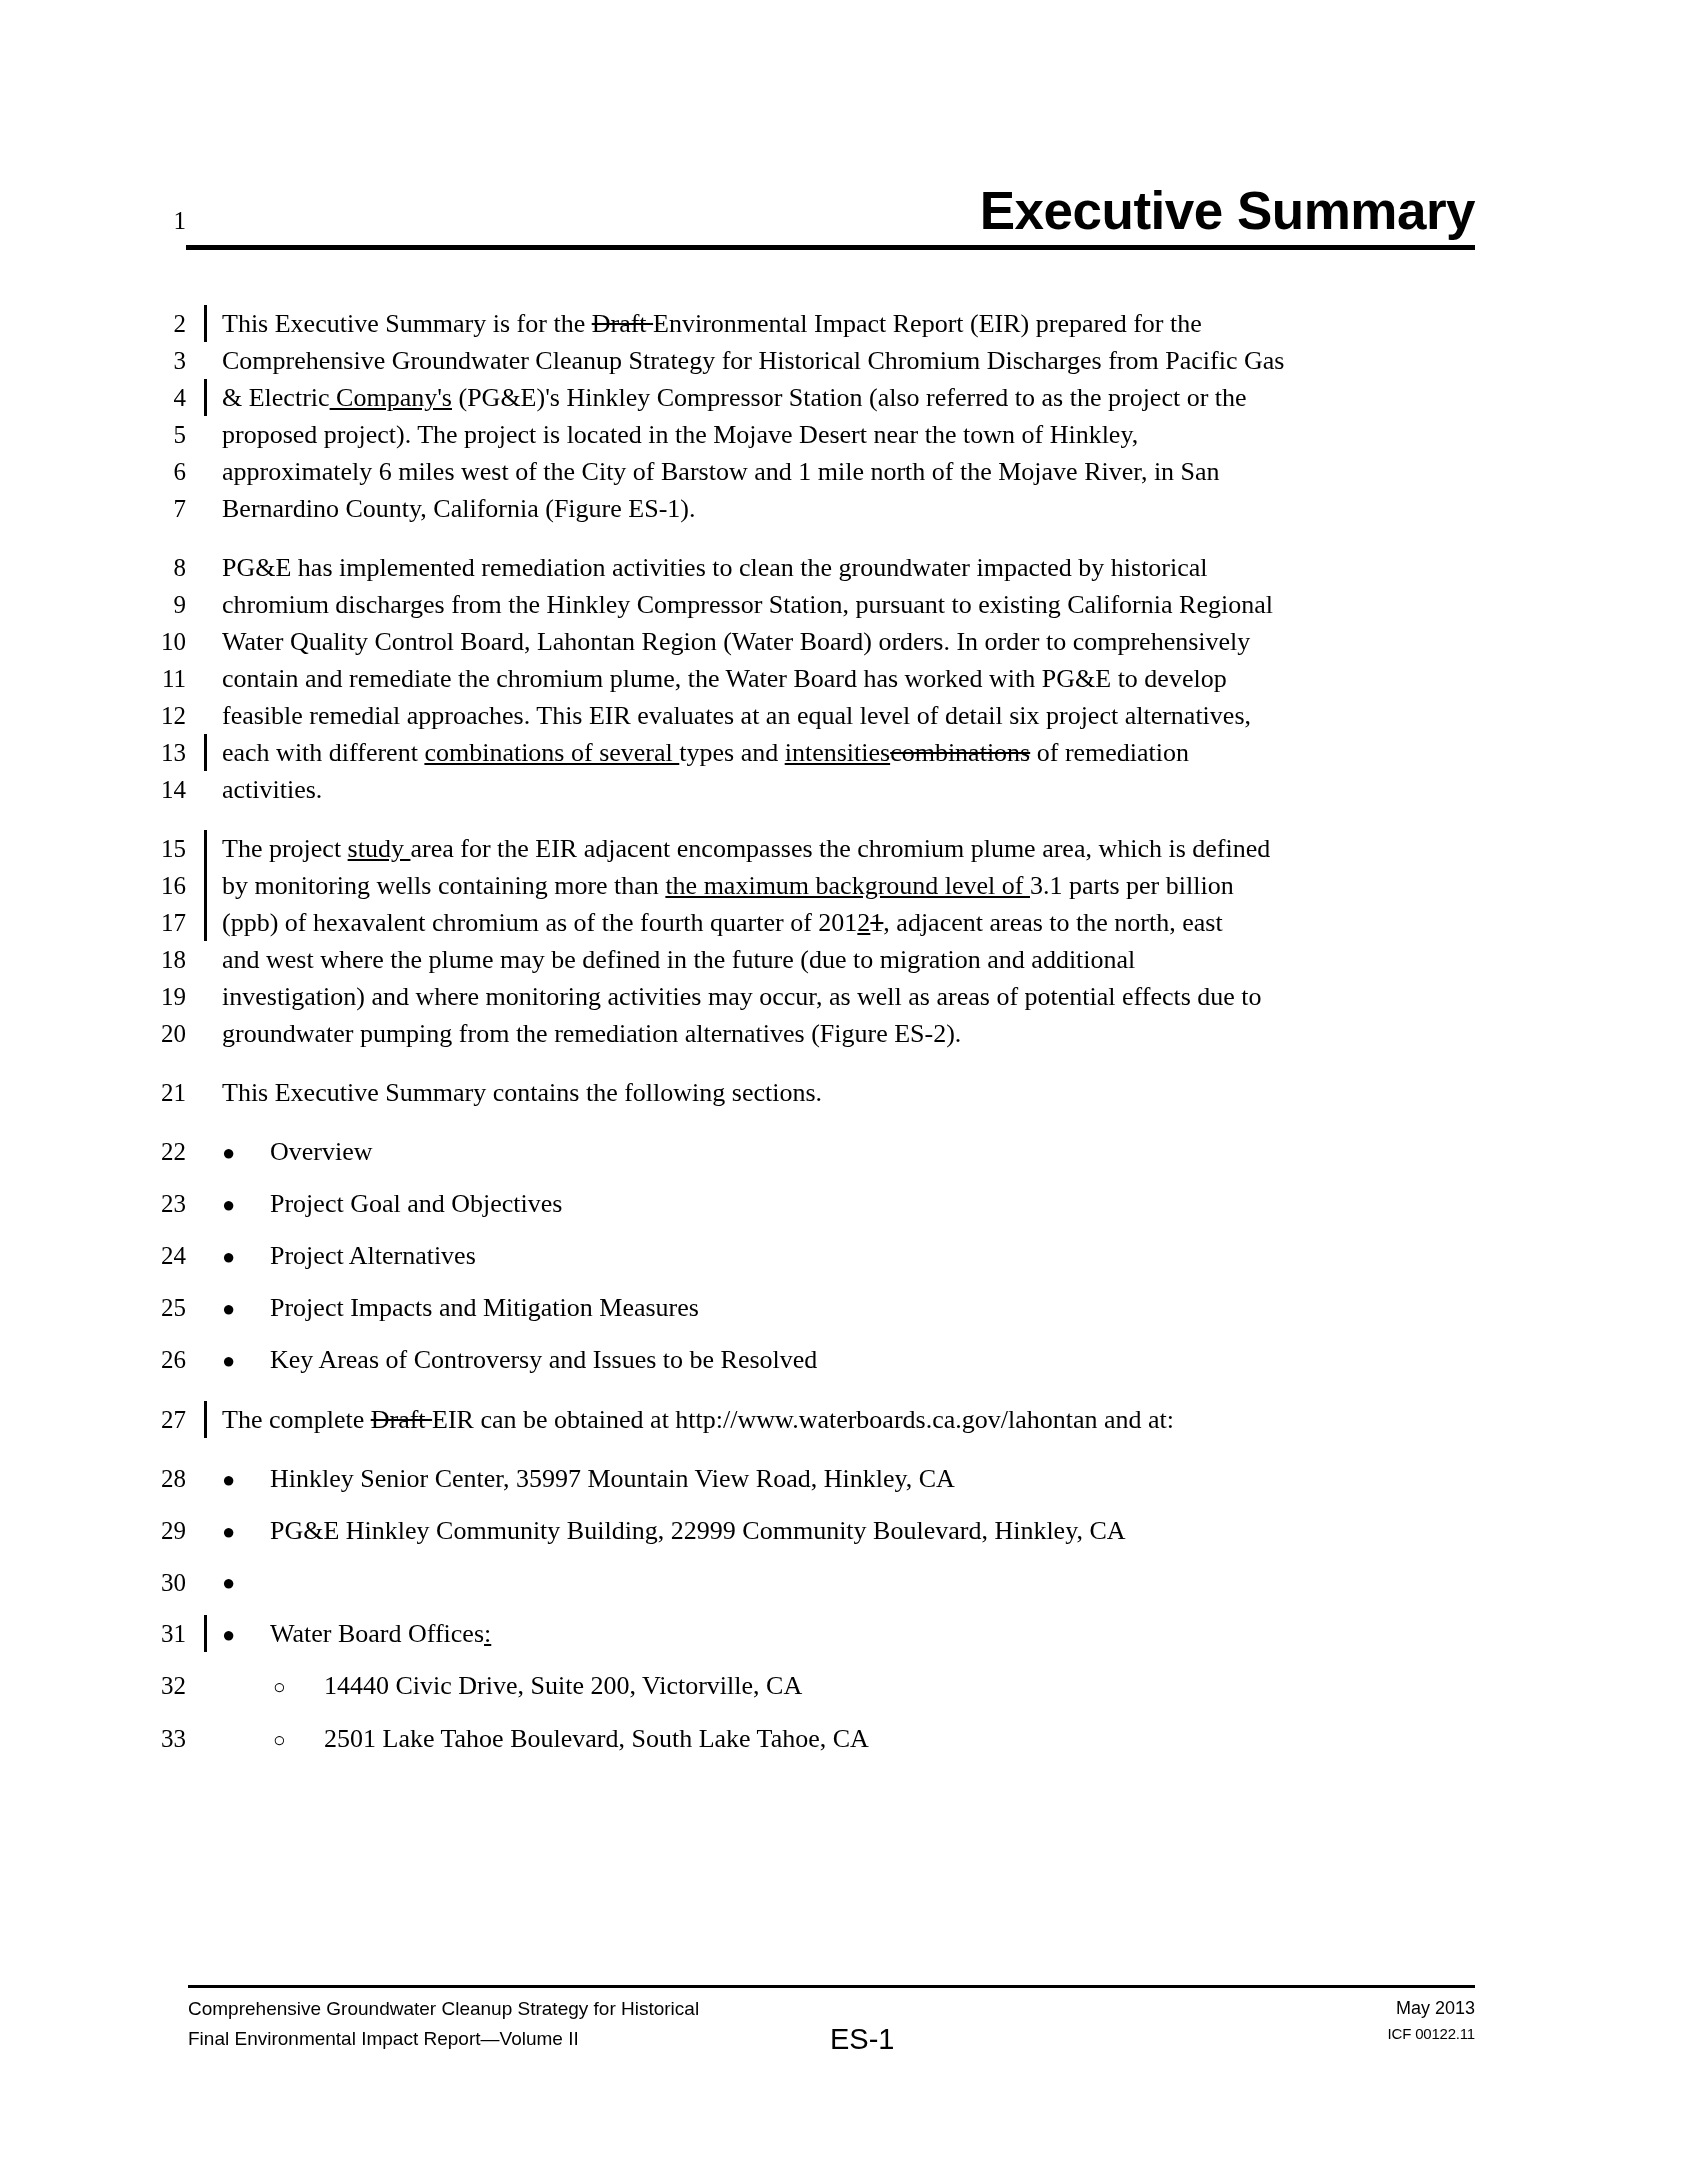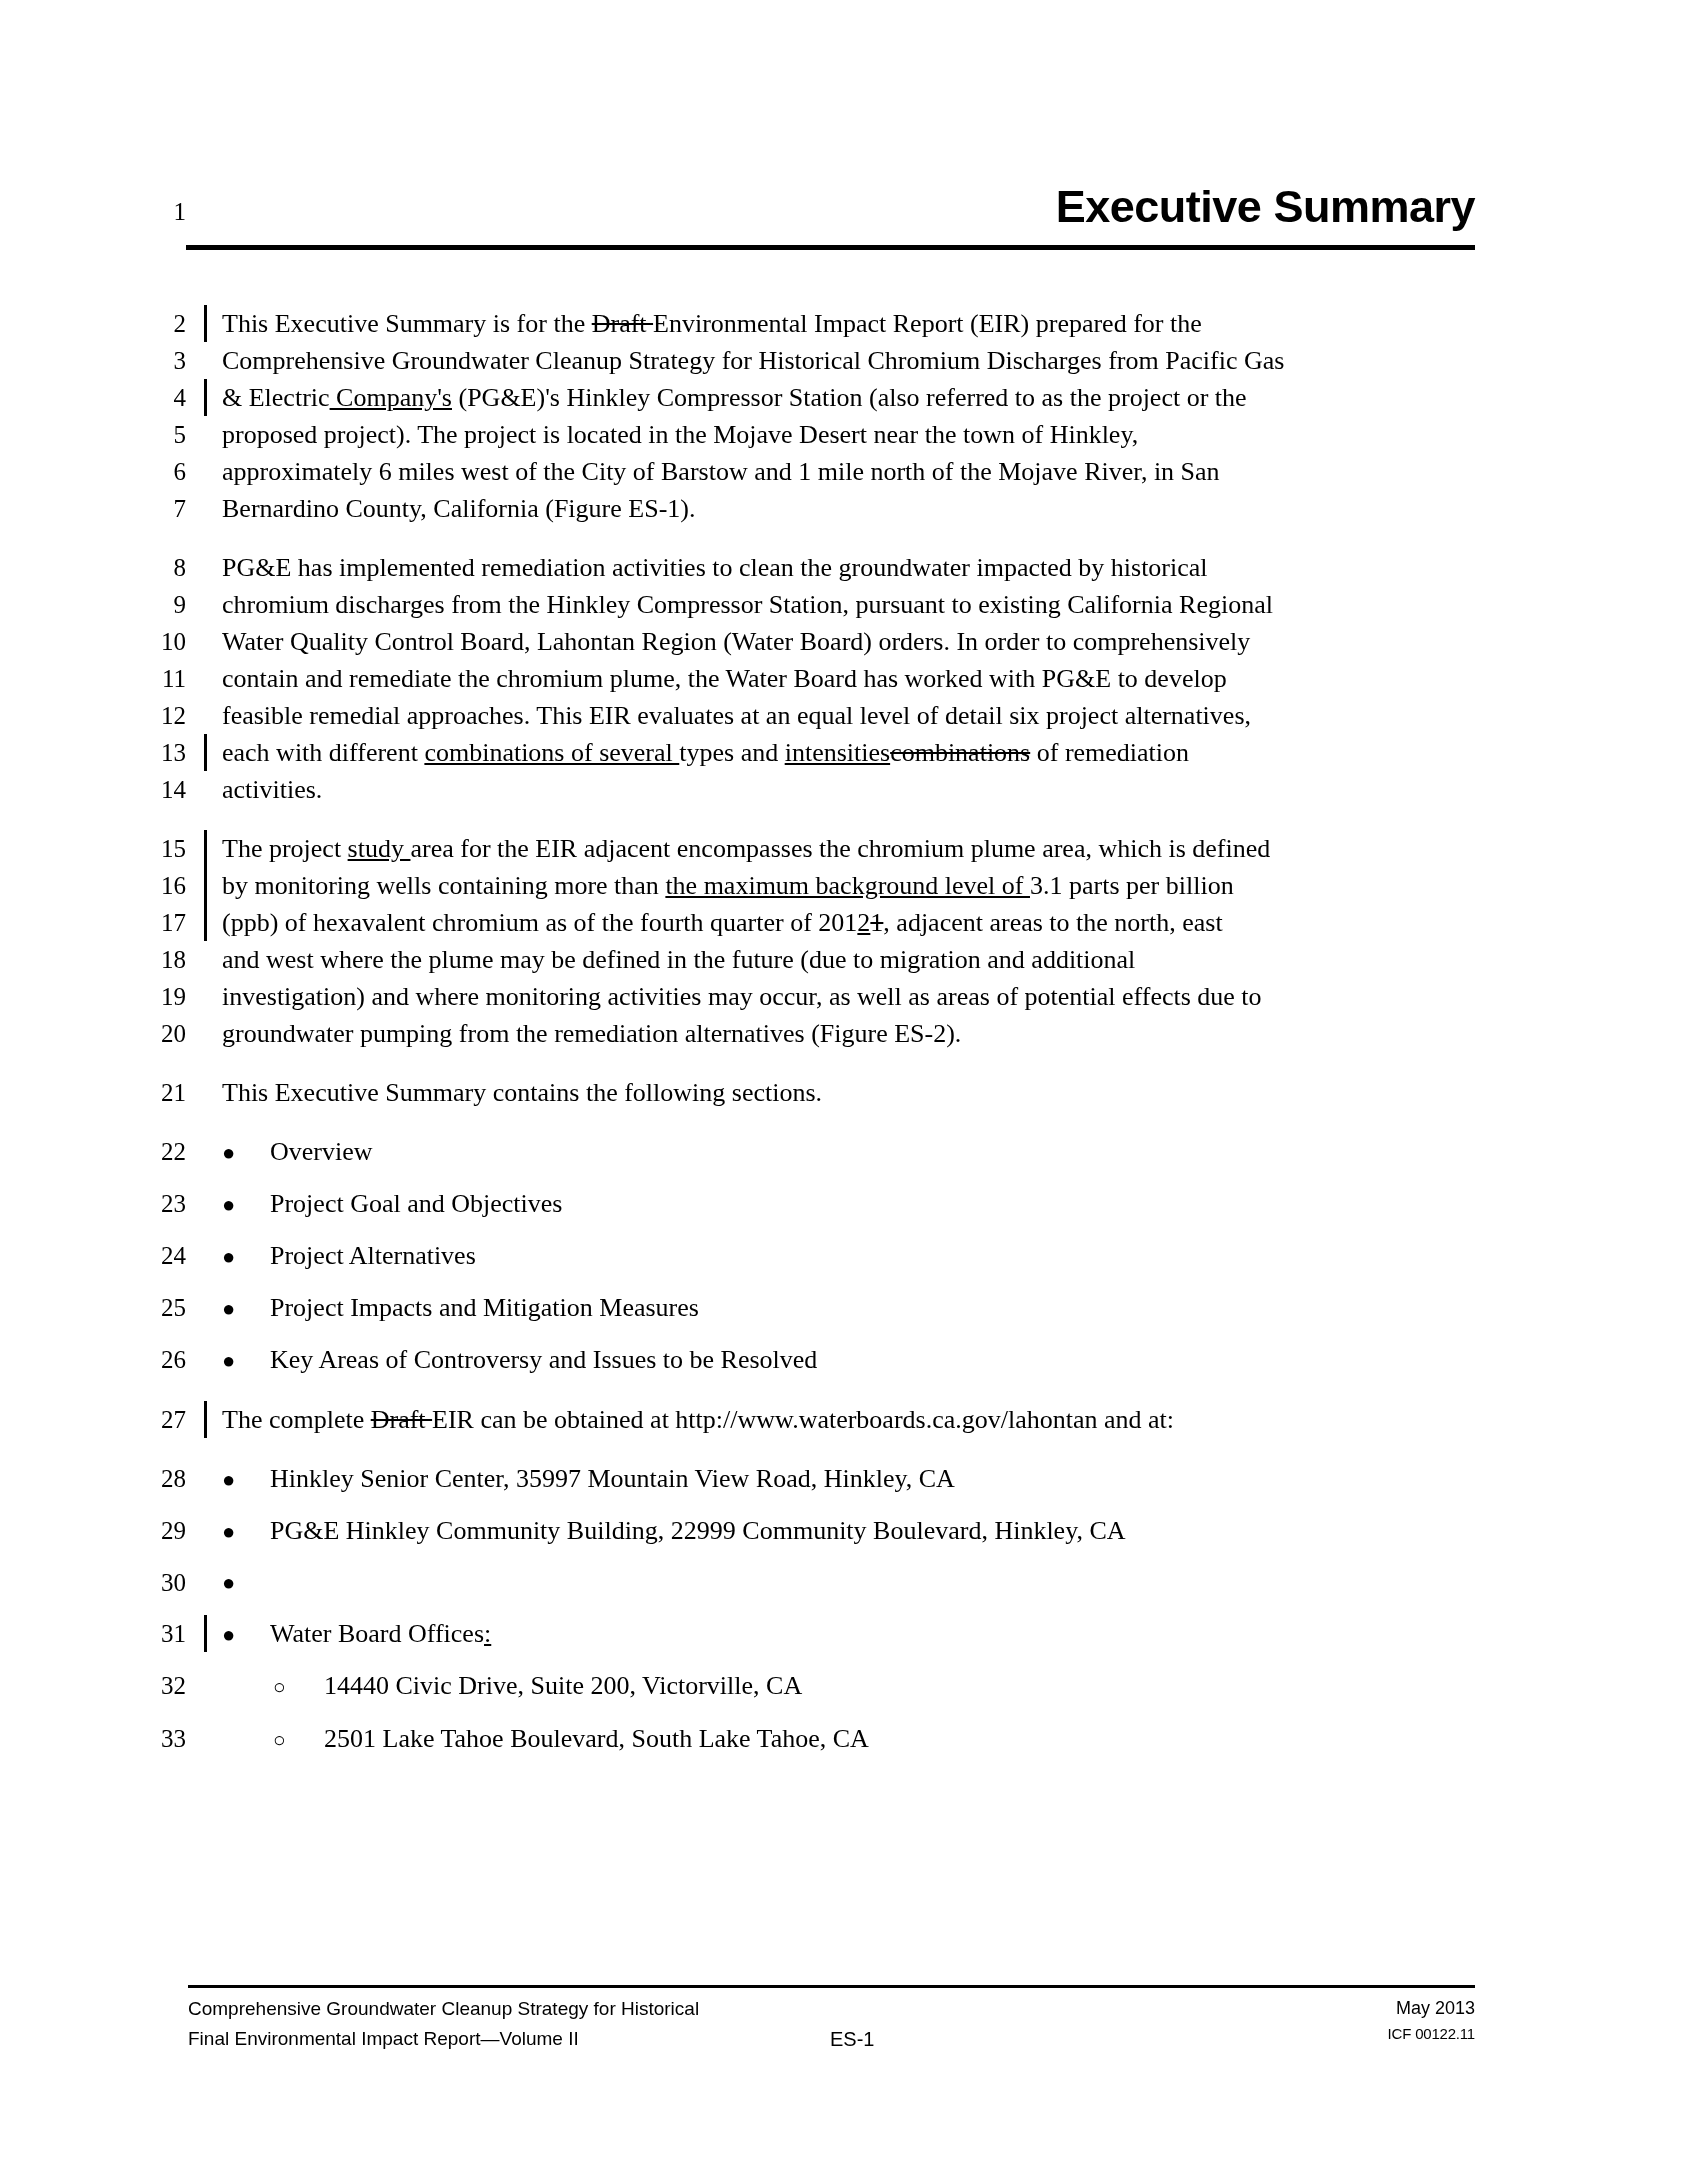--- a/index.html
+++ b/index.html
@@ -43,21 +43,21 @@
     font-family: "Liberation Serif", serif;
   }
   .header-title-wrap {
     flex: 1;
     padding-left: 40px;
     text-align: right;
   }
   .header-title {
     font-family: "Liberation Sans", sans-serif;
     font-weight: bold;
-    font-size: 45px;
+    font-size: 53px;
     letter-spacing: -0.5px;
     line-height: 1.05;
     display: inline-block;
   }
   .header-rule {
     position: absolute;
     left: 186px;
     top: 245px;
     width: 1289px;
     height: 5px;
@@ -158,21 +158,21 @@
     display: flex;
     justify-content: space-between;
     align-items: flex-start;
   }
   .footer-left { text-align: left; }
   .footer-center {
     position: absolute;
     left: 642px;
     top: 30px;
     font-family: "Liberation Sans", sans-serif;
-    font-size: 20px;
+    font-size: 29px;
   }
   .footer-right { text-align: right; }
   .footer-right .fr1 { font-size: 18px; line-height: 28px; }
   .footer-right .fr2 { font-size: 15px; line-height: 24px; letter-spacing: -0.2px;}
 </style>
 </head>
 <body>
 
 <div class="page">
 

